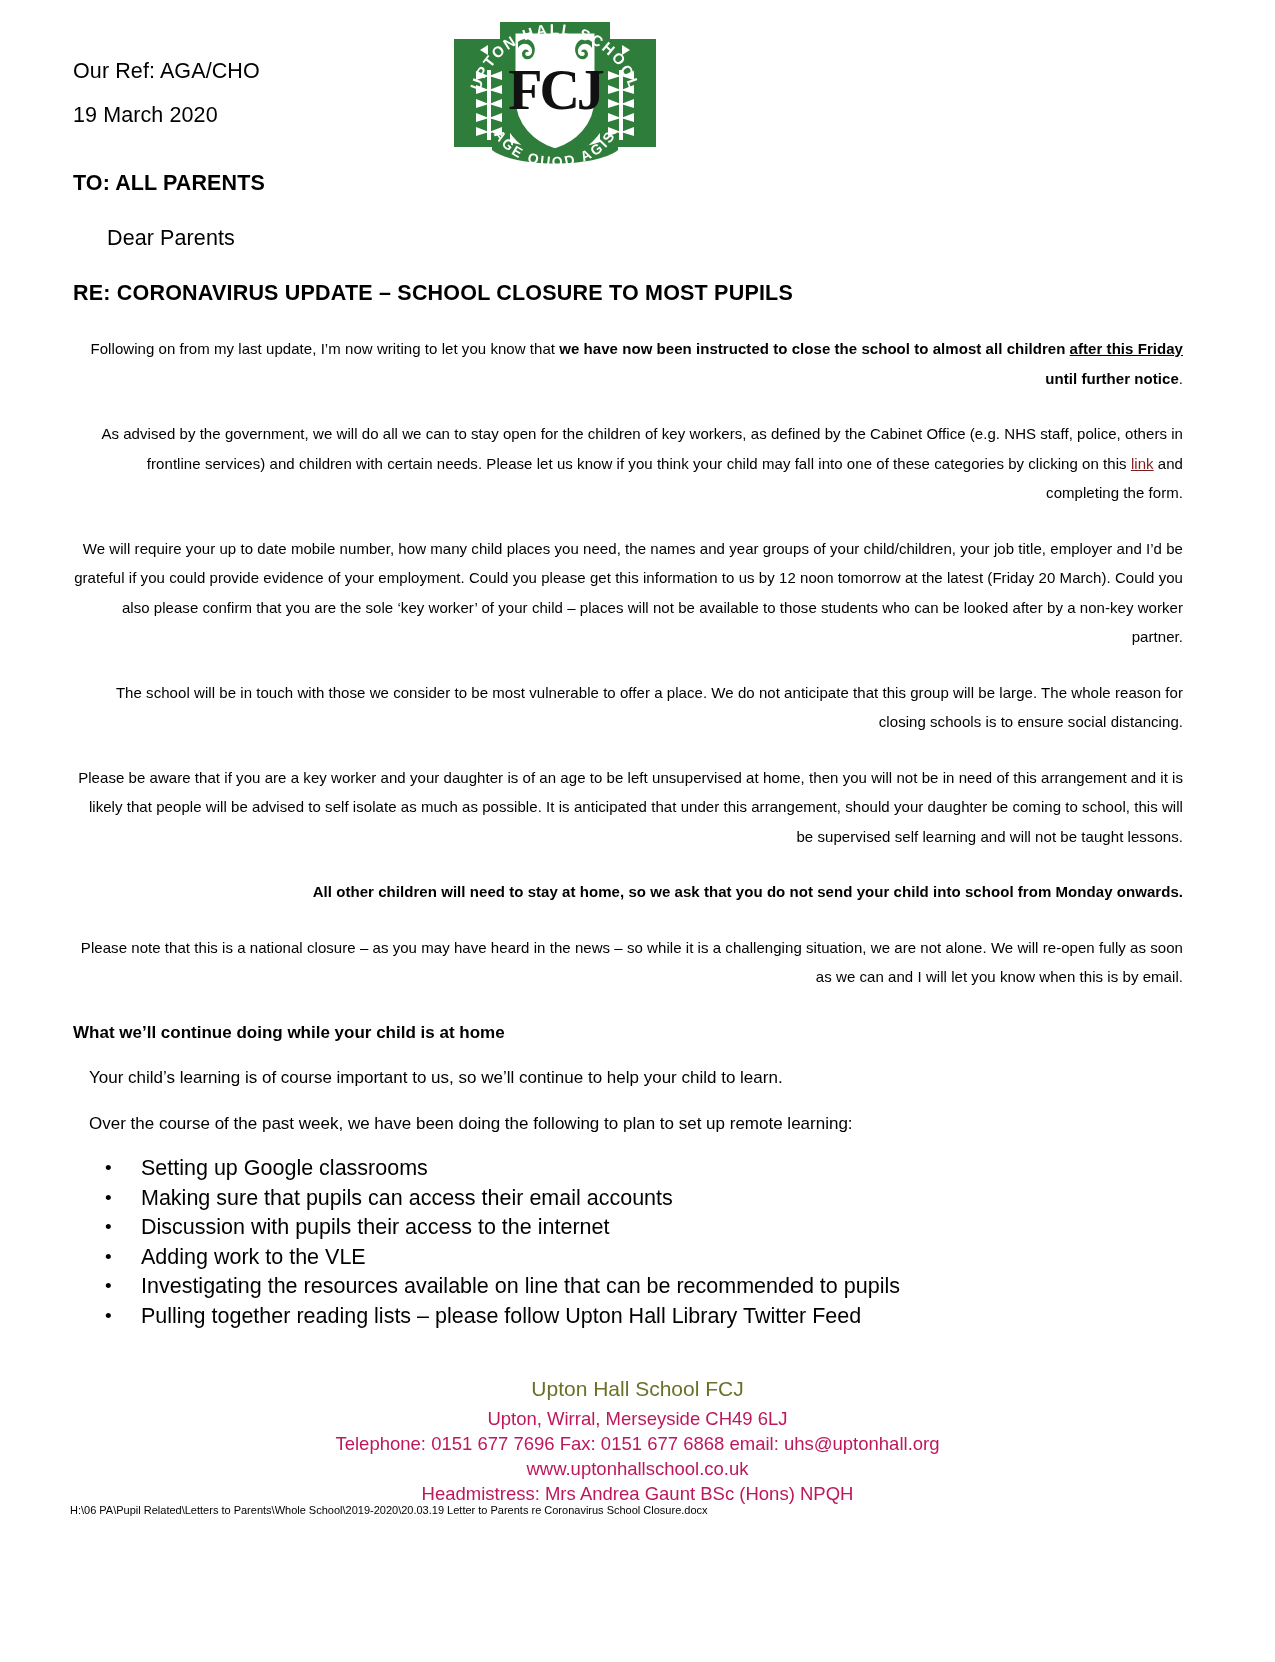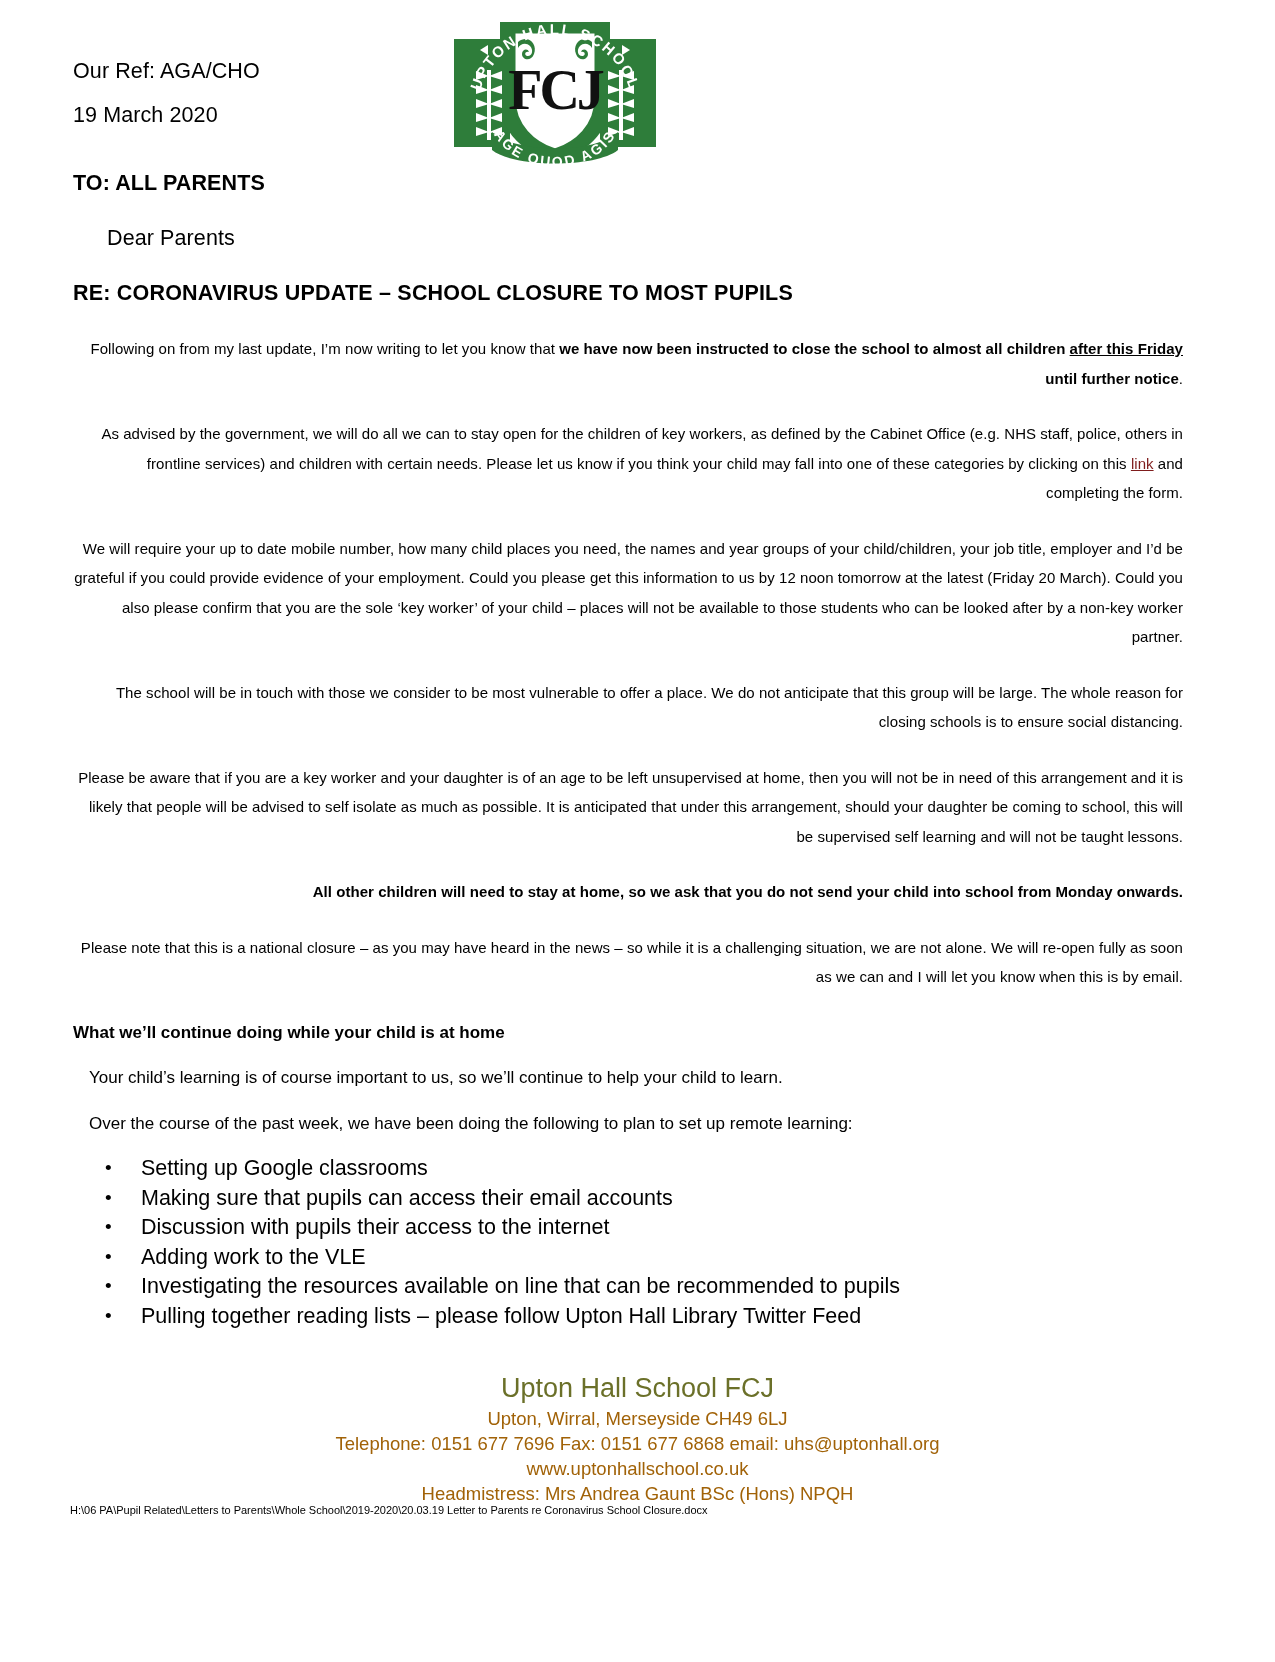--- a/index.html
+++ b/index.html
@@ -101,29 +101,29 @@
   
   .footer {
     position: absolute;
     left: 0;
     top: 1372px;
     width: 1275px;
     text-align: center;
   }
   .footer-title {
     color: #6b7029;
-    font-size: 27px;
+    font-size: 21px;
     line-height: 33px;
     margin: 0 0 1px 0;
   }
   .footer-line {
     font-size: 18.5px;
     line-height: 25px;
     margin: 0;
-    color: #a16207;
+    color: #be185d;
   }
   .footer-line.bold { font-weight: normal; }
   .filepath {
     position: absolute;
     left: 60px;
     top: 1503px;
     font-size: 11px;
     line-height: 14px;
     color: #000000;
     white-space: nowrap;

